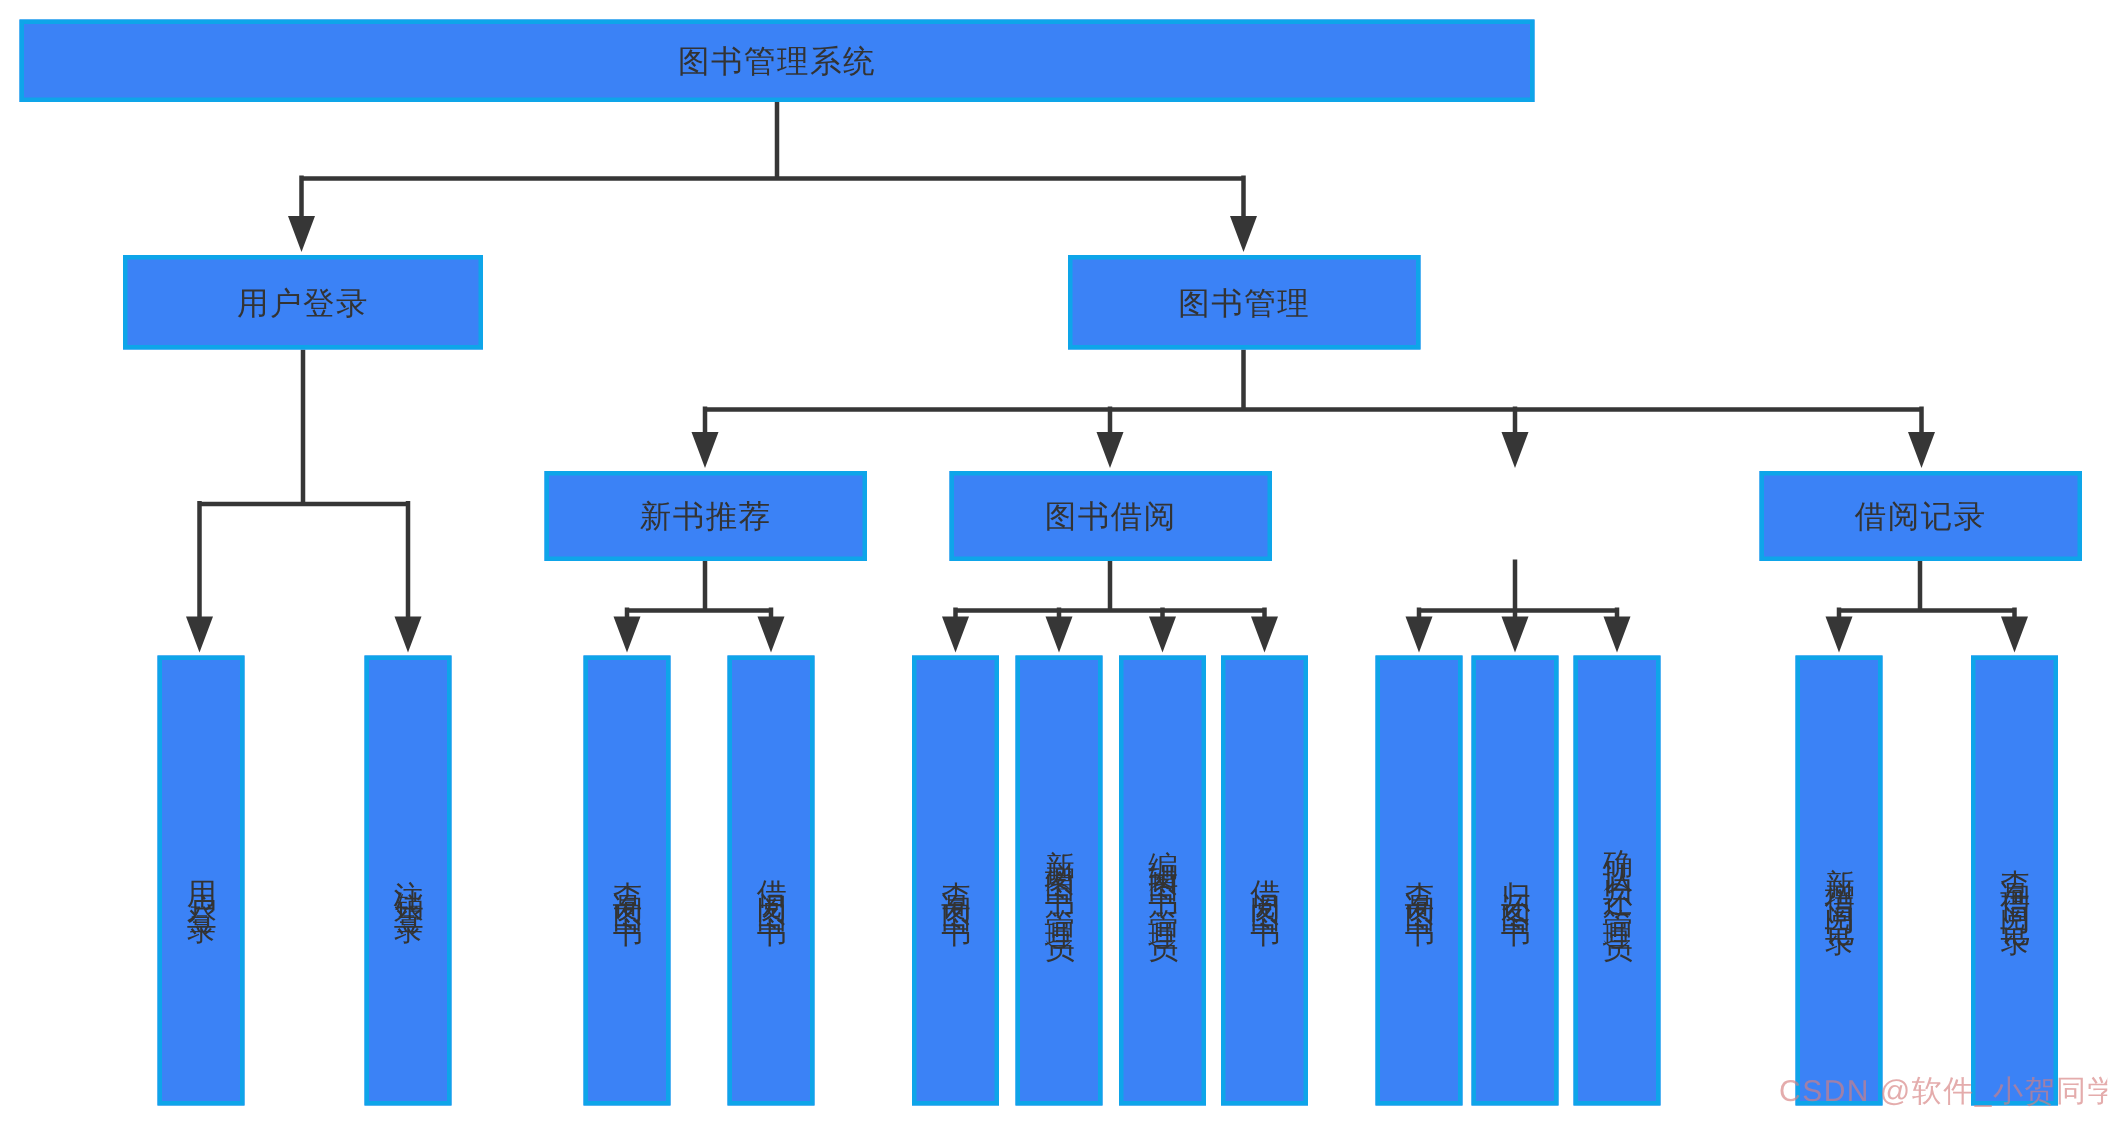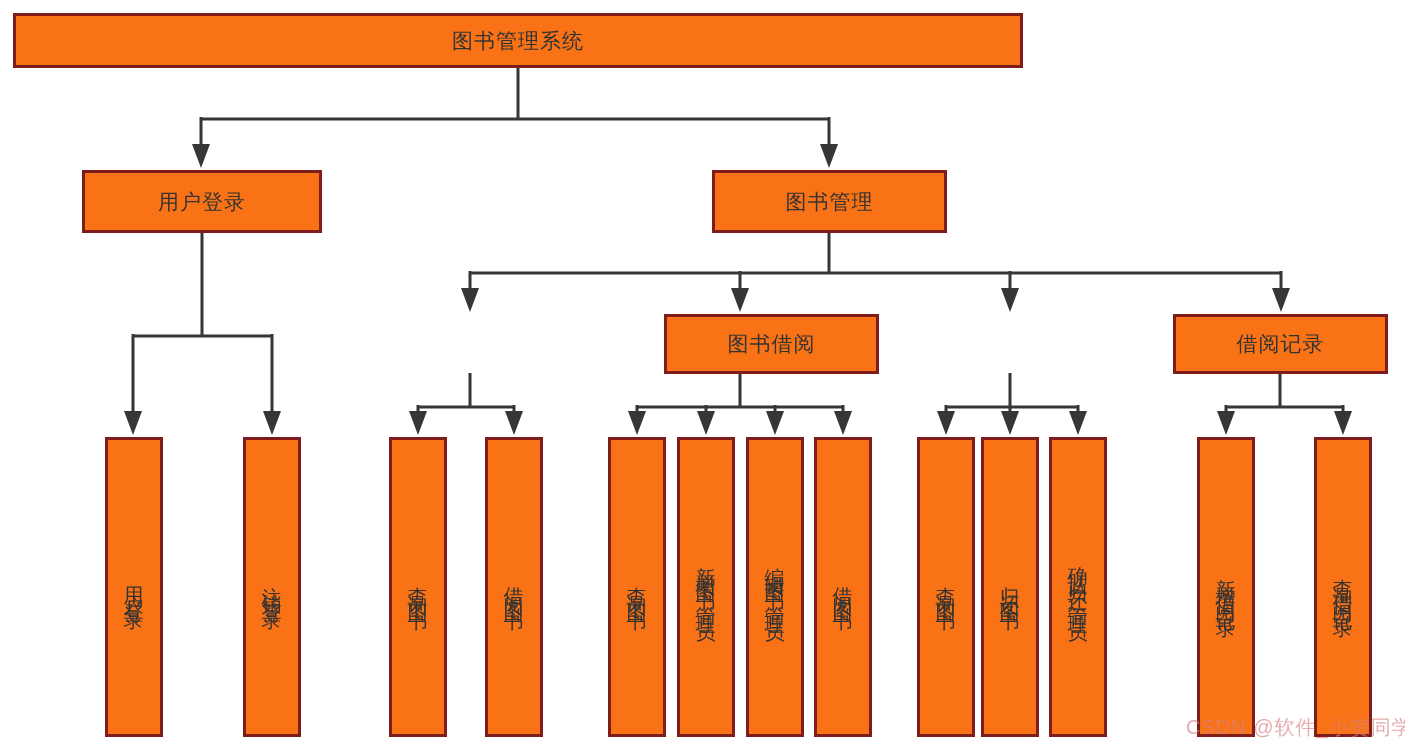--- a/index.html
+++ b/index.html
@@ -17,22 +17,22 @@
   }
   #wires {
     position: absolute;
     left: 0; top: 0;
     width: 1405px; height: 747px;
     pointer-events: none;
   }
   .box {
     position: absolute;
     box-sizing: border-box;
-    background: #f97316;
-    border: 3px solid #7f1d1d;
+    background: #3b82f6;
+    border: 3px solid #0ea5e9;
     color: #333333;
     display: flex;
     align-items: center;
     justify-content: center;
     text-align: center;
   }
   .h-box {
     font-size: 21px;
     letter-spacing: 1px;
     white-space: nowrap;
@@ -91,21 +91,22 @@
     <use href="#ah" x="1078" y="435"></use>
     <use href="#ah" x="1226" y="435"></use>
     <use href="#ah" x="1343" y="435"></use>
   </svg>
 
   <div class="box h-box" style="left:13px; top:13px; width:1010px; height:55px;">图书管理系统</div>
 
   <div class="box h-box" style="left:82px; top:170px; width:240px; height:63px;">用户登录</div>
   <div class="box h-box" style="left:712px; top:170px; width:235px; height:63px;">图书管理</div>
 
-  <div class="box h-box" style="left:664px; top:314px; width:215px; height:60px;">图书借阅</div>
+  <div class="box h-box" style="left:363px; top:314px; width:215px; height:60px;">新书推荐</div>
+  <div class="box h-box" style="left:633px; top:314px; width:215px; height:60px;">图书借阅</div>
   <div class="box h-box" style="left:1173px; top:314px; width:215px; height:60px;">借阅记录</div>
 
   <div class="box v-box" style="left:105px;">用户登录</div>
   <div class="box v-box" style="left:243px;">注销登录</div>
 
   <div class="box v-box" style="left:389px;">查询图书</div>
   <div class="box v-box" style="left:485px;">借阅图书</div>
 
   <div class="box v-box" style="left:608px;">查询图书</div>
   <div class="box v-box" style="left:677px;">新增图书（管理员）</div>

